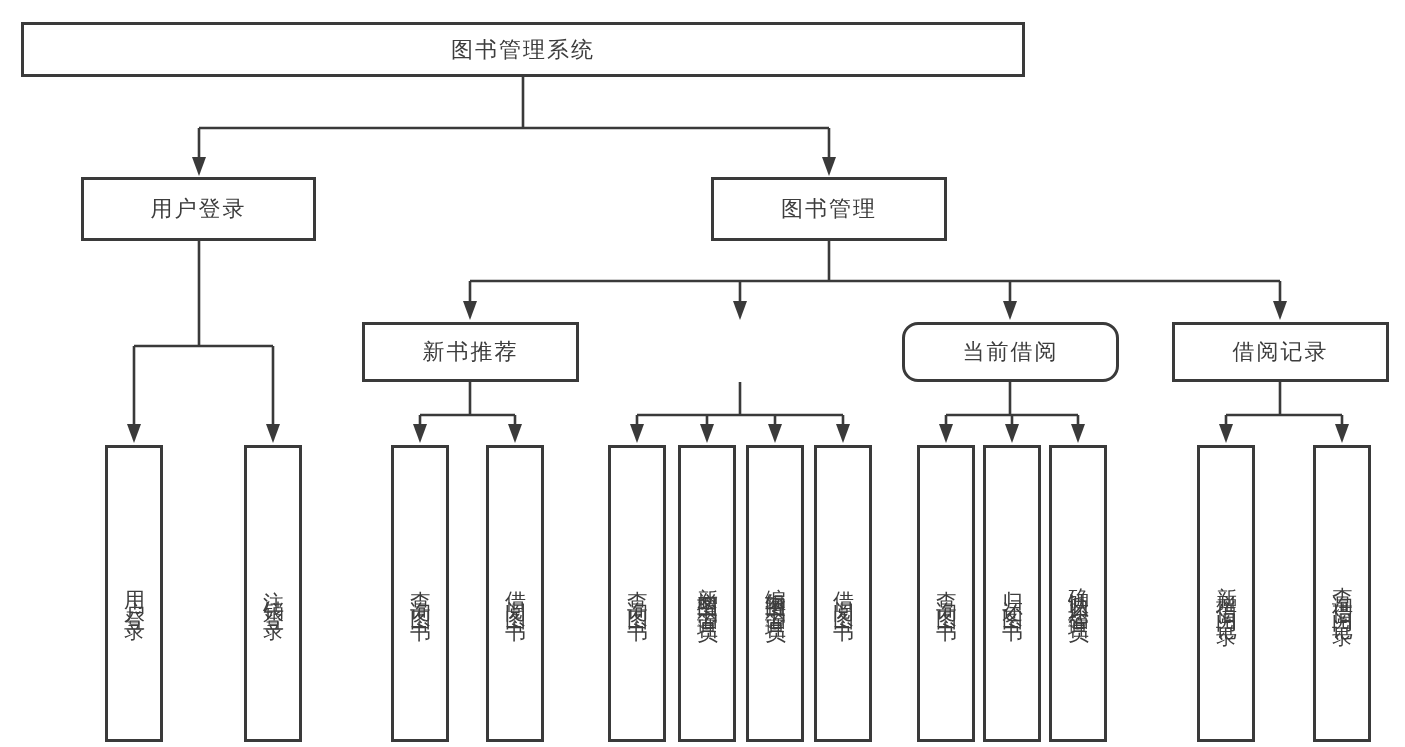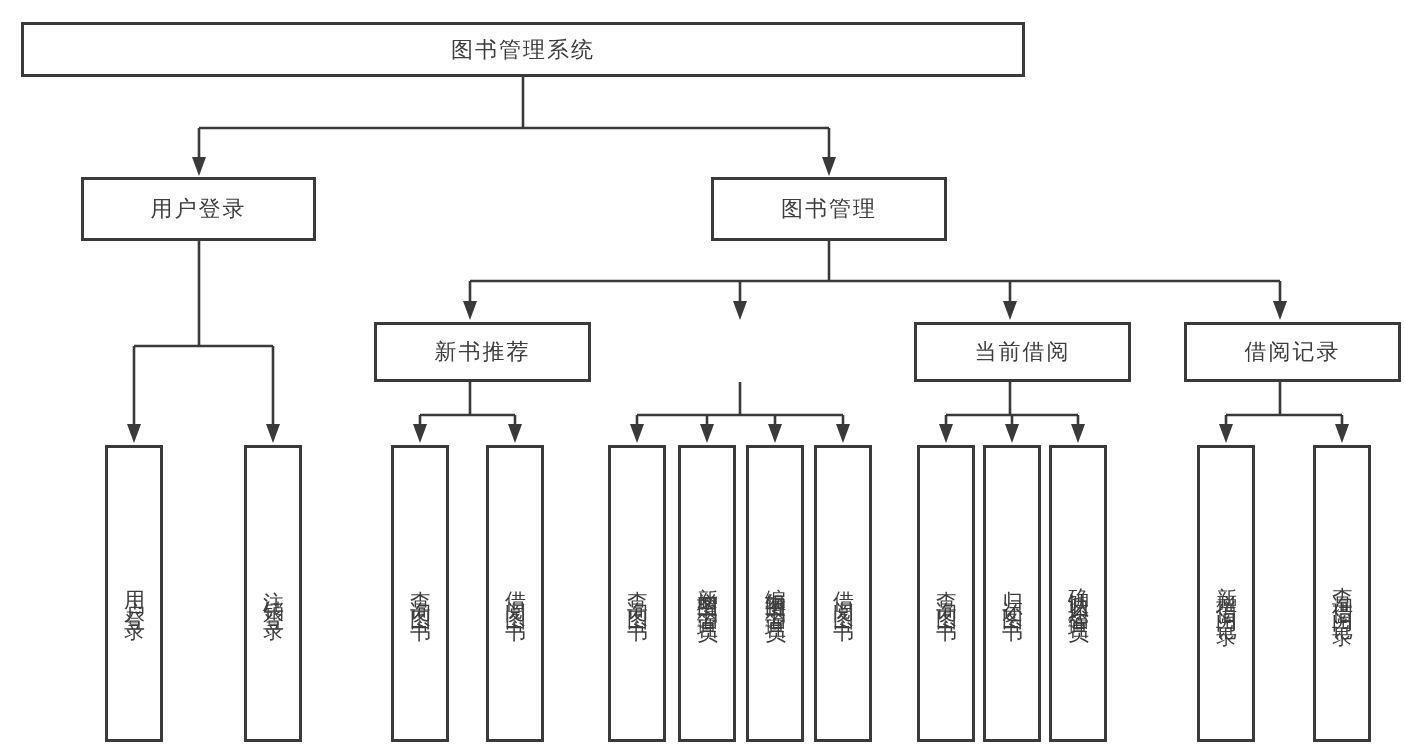--- a/index.html
+++ b/index.html
@@ -22,24 +22,24 @@
   }
   .ls-wide span{letter-spacing:10px;}
   .ls-mid  span{letter-spacing:8px;}
   .ls-tight span{letter-spacing:5px;}
   
   .b-root{left:21px;top:13px;width:1004px;height:55px;}
   
   .b-login{left:81px;top:168px;width:235px;height:64px;}
   .b-mgmt{left:711px;top:168px;width:236px;height:64px;}
   
-  .lv3{top:313px;width:217px;height:60px;margin-left:12px;}
+  .lv3{top:313px;width:217px;height:60px;}
   .b-newbook{left:362px;}
   .b-borrowing{left:632px;}
-  .b-current{left:902px;}
+  .b-current{left:902px;border-radius:16px;}
   .b-records{left:1172px;}
   
   .leaf{top:436px;width:58px;height:297px;}
   .b-l-login{left:105px;}  .b-l-logout{left:244px;}
   .b-l-q1{left:391px;}     .b-l-b1{left:486px;}
   .b-l-q2{left:608px;}     .b-l-add{left:678px;} .b-l-edit{left:746px;} .b-l-b2{left:814px;}
   .b-l-q3{left:917px;}     .b-l-ret{left:983px;} .b-l-conf{left:1049px;}
   .b-l-addrec{left:1197px;} .b-l-qrec{left:1313px;}
   .watermark{
     position:absolute;right:10px;bottom:8px;z-index:9;

